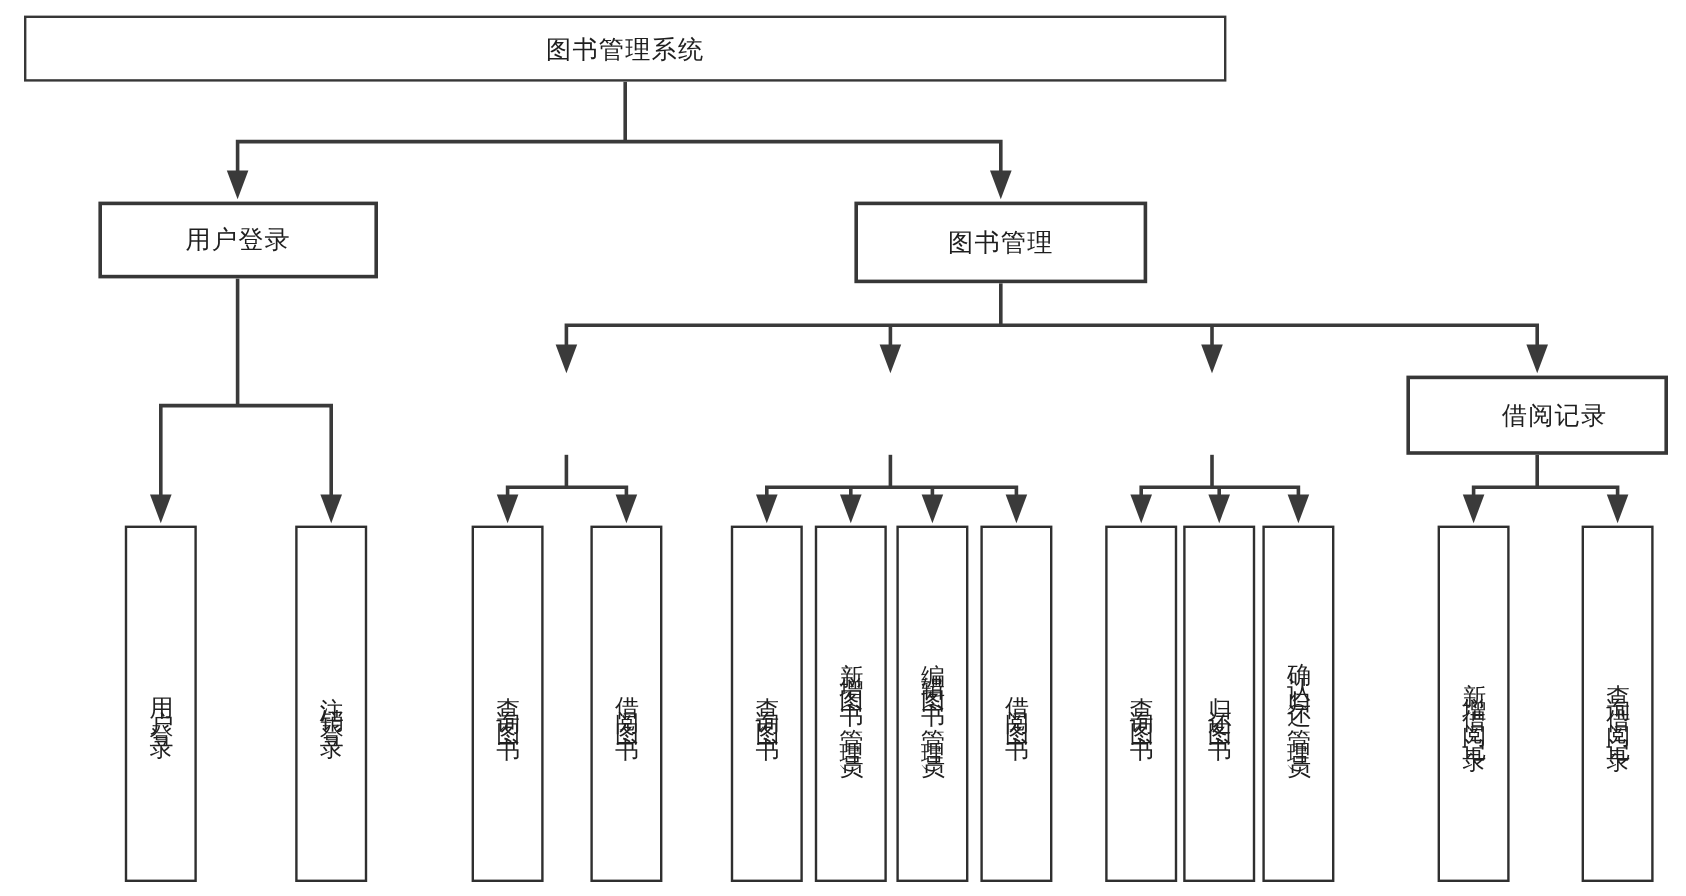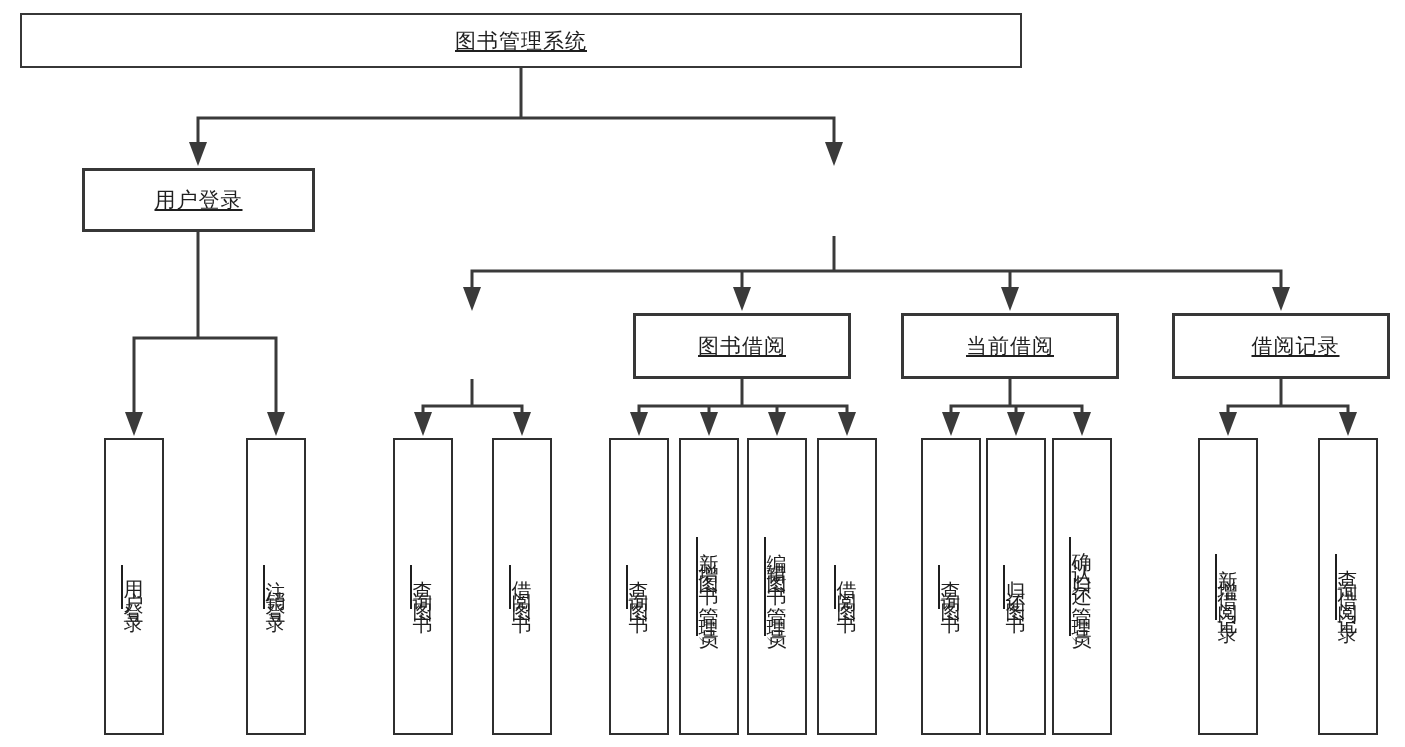--- a/index.html
+++ b/index.html
@@ -18,21 +18,20 @@
     width: 1405px; height: 747px;
   }
   .node {
     position: absolute;
     box-sizing: border-box;
     background: #ffffff;
     display: flex;
     align-items: center;
     justify-content: center;
     text-align: left;
-    text-decoration: underline;
   }
   .node.hbox {
     border: 3px solid #373737;
     font-size: 21px;
     letter-spacing: 1px;
   }
   .node.root { border-width: 2px; }
   .node.leaf {
     border: 2px solid #2f2f2f;
     width: 60px;
@@ -111,23 +110,22 @@
       <path d="M1007 412 L1025 412 L1016 436 Z"></path>
       <path d="M1073 412 L1091 412 L1082 436 Z"></path>
       <path d="M1219 412 L1237 412 L1228 436 Z"></path>
       <path d="M1339 412 L1357 412 L1348 436 Z"></path>
     </g>
   </svg>
 
   <div class="node hbox root" style="left:20px; top:13px; width:1002px; height:55px;">图书管理系统</div>
 
   <div class="node hbox" style="left:82px; top:168px; width:233px; height:64px;">用户登录</div>
+  <div class="node hbox" style="left:712px; top:168px; width:244px; height:68px;">图书管理</div>
 
-  <div class="node hbox" style="left:633px; top:313px; width:218px; height:66px;">图书借阅</div>
-  <div class="node hbox" style="left:901px; top:313px; width:218px; height:66px;">当前借阅</div>
   <div class="node hbox" style="left:1172px; top:313px; width:218px; height:66px;padding-left:29px;">借阅记录</div>
 
   <div class="node leaf" style="left:104px;">
     <span class="vtext">用户登录</span>
   </div>
   <div class="node leaf" style="left:246px;">
     <span class="vtext">注销登录</span>
   </div>
 
   <div class="node leaf" style="left:393px;">

